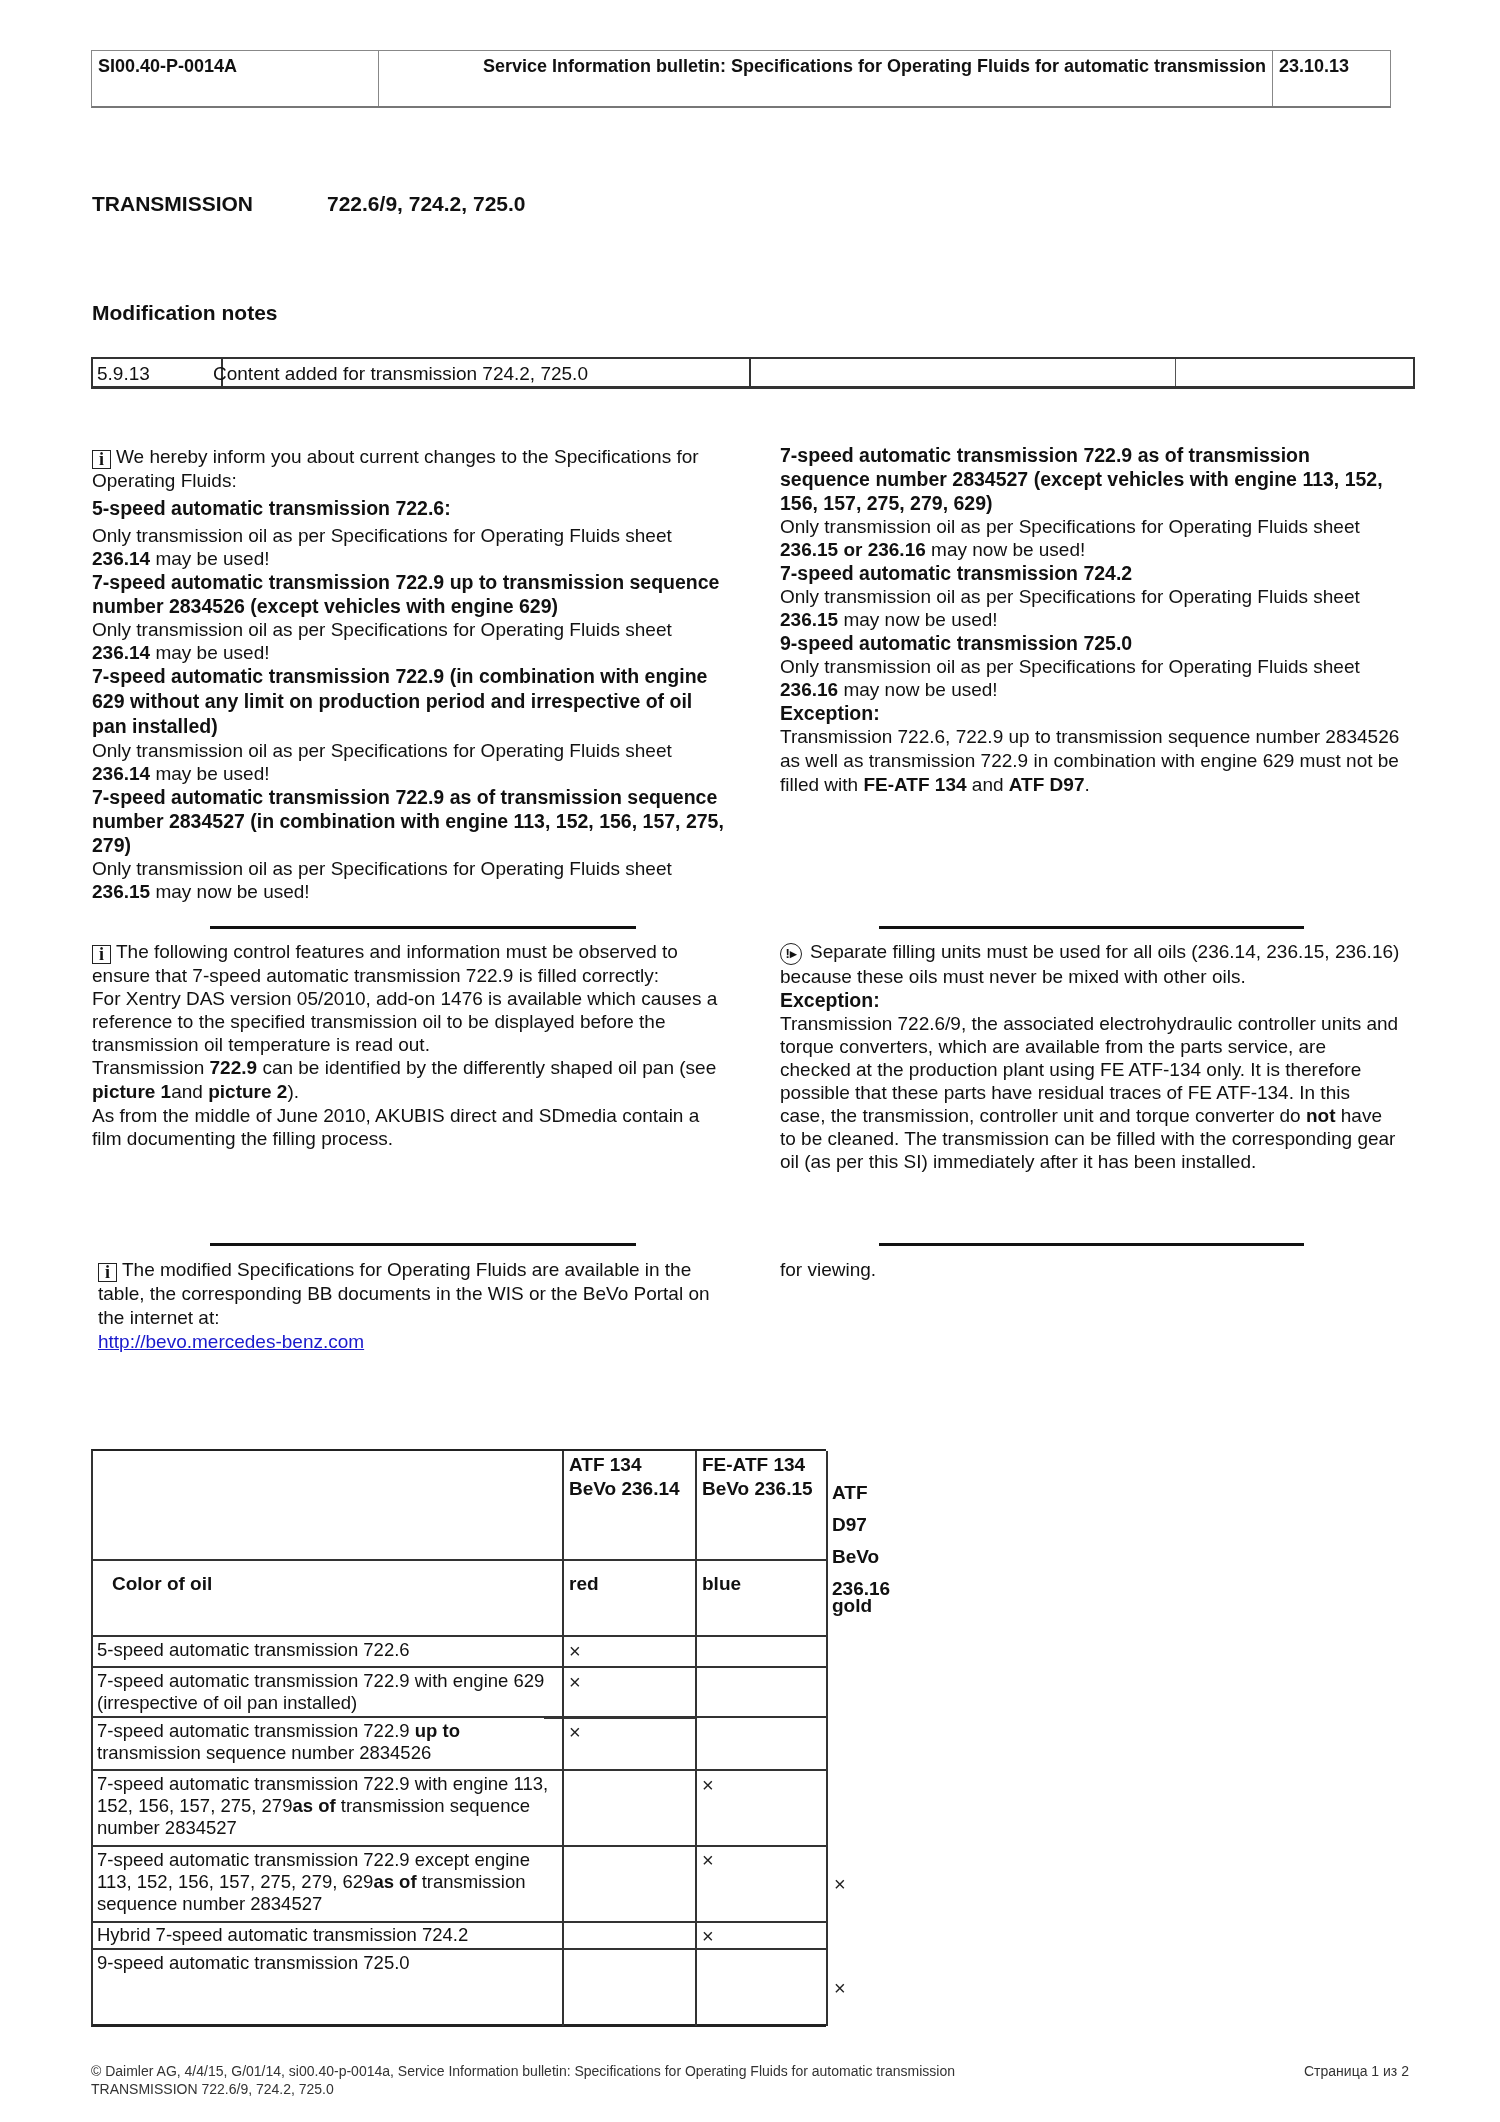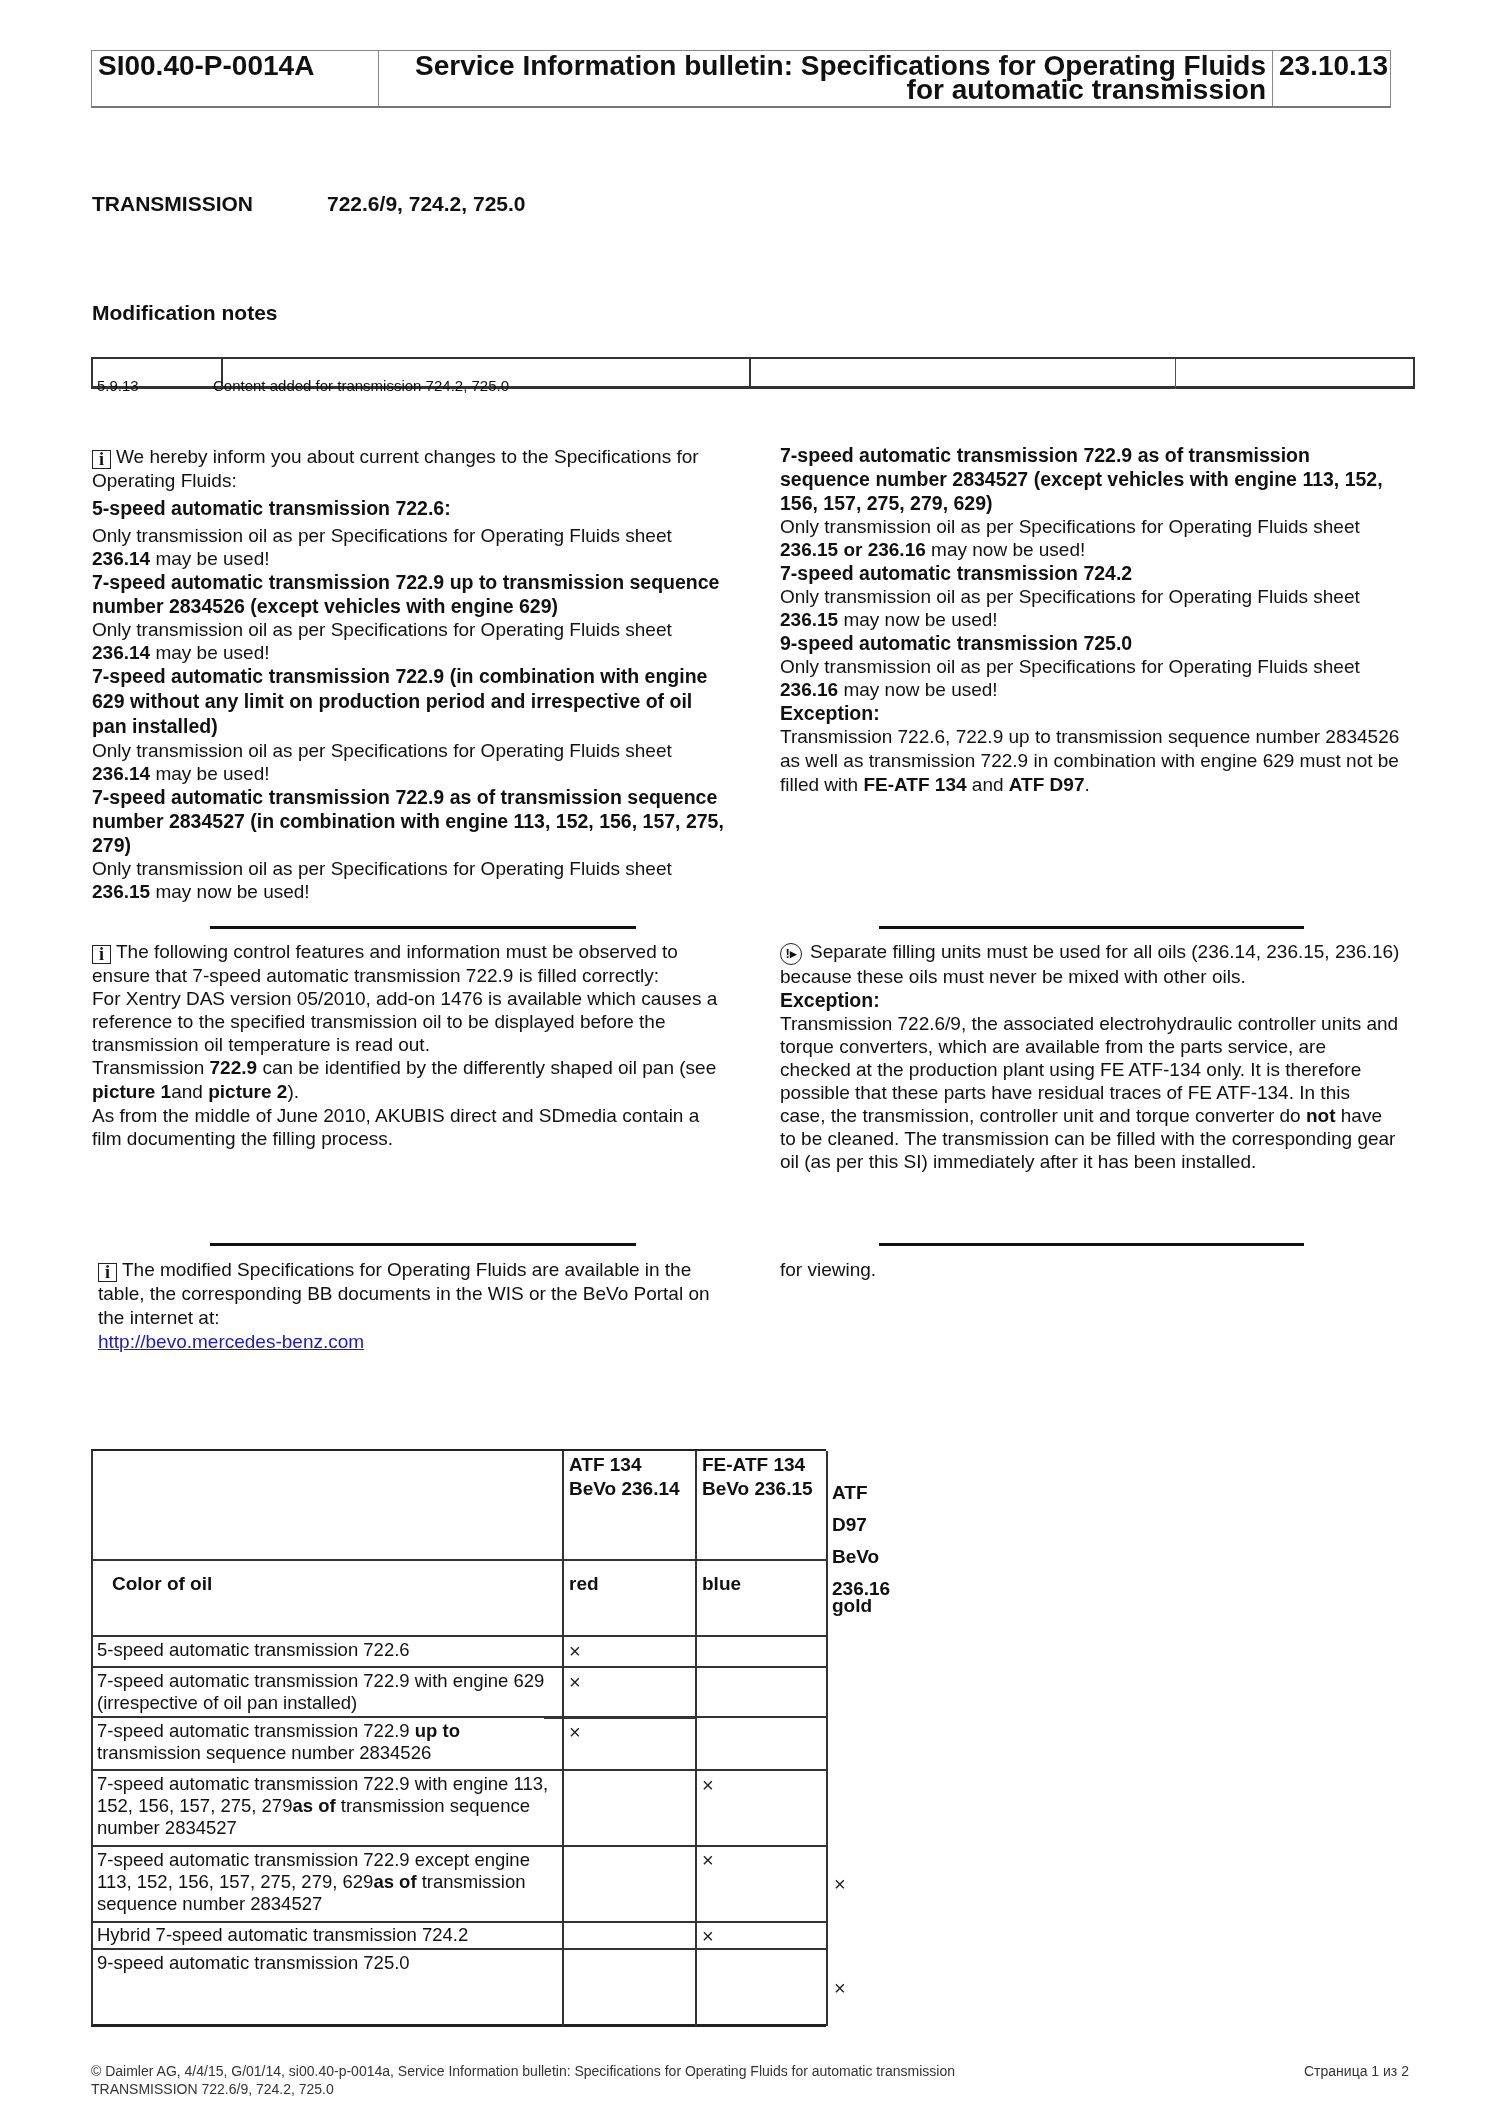--- a/index.html
+++ b/index.html
@@ -5,30 +5,30 @@
   html, body { margin: 0; padding: 0; background: #ffffff; }
   body {
     width: 1500px; height: 2122px; position: relative; overflow: hidden;
     font-family: "Liberation Sans", sans-serif; color: #111;
   }
   .abs { position: absolute; }
   b, .b { font-weight: bold; }
 
   
   .hdr-table { left: 91px; top: 50px; width: 1300px; height: 58px; border: 1.5px solid #888; border-bottom: 2.5px solid #777; box-sizing: border-box; }
-  .hdr-cell { position: absolute; top: 0; bottom: 0; box-sizing: border-box; padding: 3px 6px; font-weight: bold; font-size: 28px; line-height: 24px; }
+  .hdr-cell { position: absolute; top: 0; bottom: 0; box-sizing: border-box; padding: 3px 6px; font-weight: bold; font-size: 18px; line-height: 24px; }
   .hdr-cell.c1 { left: 0; width: 287px; border-right: 1.5px solid #888; }
   .hdr-cell.c2 { left: 287px; width: 894px; border-right: 1.5px solid #888; text-align: right; }
   .hdr-cell.c3 { left: 1181px; right: 0; }
 
   .section-title { font-weight: bold; font-size: 21px; }
 
   
   .mod-table { left: 91px; top: 357px; width: 1324px; height: 32px; border: 2px solid #333; border-bottom: 3px solid #333; box-sizing: border-box; }
-  .mod-cell { position: absolute; top: 0; bottom: 0; box-sizing: border-box; padding: 15px 4px; font-size: 15px; line-height: 24px; }
+  .mod-cell { position: absolute; top: 0; bottom: 0; box-sizing: border-box; padding: 3px 4px; font-size: 19px; line-height: 24px; }
   .mod-cell.c1 { left: 0; width: 130px; border-right: 2px solid #333; }
   .mod-cell.c2 { left: 116px; width: 542px; border-right: 2px solid #333; }
   .mod-cell.c3 { left: 672px; width: 411px; border-right: 1.5px solid #555; }
   .mod-cell.c4 { left: 1083px; right: 0; }
 
   
   .col { font-size: 19px; line-height: 23px; }
   .col p { margin: 0; }
   .col .h { font-weight: bold; font-size: 19.5px; line-height: 24px; }
   .gap { margin-top: 4px !important; }

